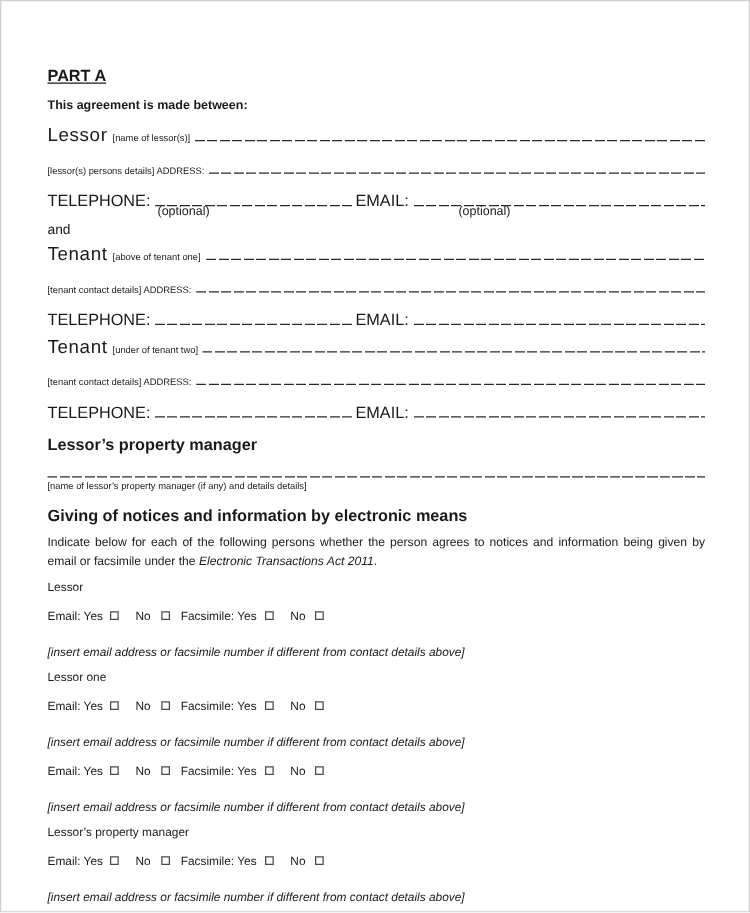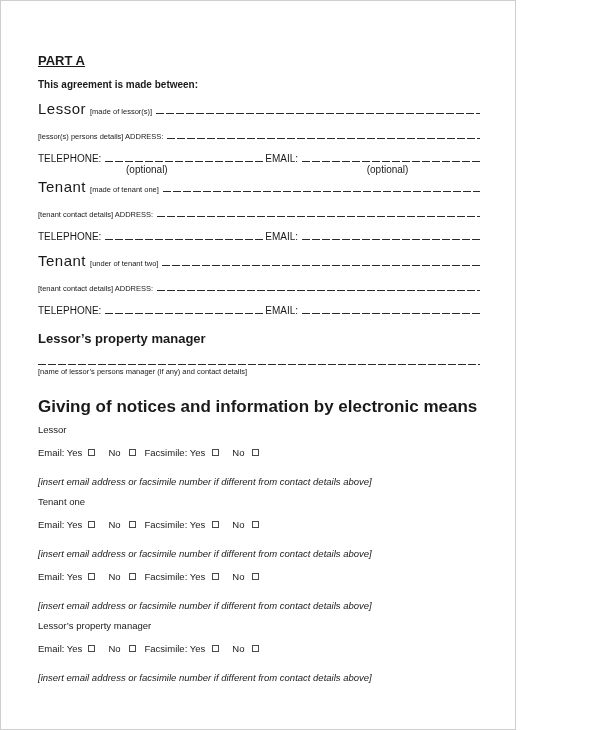--- a/index.html
+++ b/index.html
@@ -1,17 +1,17 @@
 <!DOCTYPE html>
 <html><head>
 <meta charset="utf-8">
 <style>
   html,body{margin:0;padding:0;background:#fff;}
   .page{
-    width:516px;height:730px;box-sizing:border-box;
+    width:600px;height:730px;box-sizing:border-box;
     background:#fff;border:1px solid #cfcfcf;
     padding:52px 35px 0 37px;
     font-family:"Liberation Sans",sans-serif;
     color:#1a1a1a;overflow:hidden;
   }
   .row{display:flex;align-items:baseline;}
   .uline{
     flex:1 1 auto;height:4px;margin-bottom:-3px;margin-left:4px;
     background:repeating-linear-gradient(to right,#2b2b2b 0 8px,transparent 8px 10px) left bottom / 100% 1px no-repeat;
   }
@@ -19,28 +19,28 @@
   .uline-full{
     height:12px;margin-top:6px;
     background:repeating-linear-gradient(to right,#2b2b2b 0 8px,transparent 8px 10px) left bottom / 100% 1px no-repeat;
   }
   .part-heading{font-size:13px;font-weight:bold;text-decoration:underline;line-height:16px;}
   .intro-heading{font-size:10px;font-weight:bold;margin-top:8px;line-height:15px;}
   .party-row{margin-top:8px;height:18px;}
   .party-label{font-size:15px;letter-spacing:.5px;}
   .hint-sm{font-size:7.5px;margin-left:4px;white-space:nowrap;}
   .addr-row{margin-top:14px;height:11px;font-size:7.5px;}
-  .tel-row{margin-top:10px;height:11px;font-size:10px;}
+  .tel-row{margin-top:10px;height:11px;font-size:13px;}
   .optional-row{height:10px;font-size:10px;display:flex;}
   .optional-row span:first-child{margin-left:88px;}
   .optional-row span:last-child{margin-left:199px;}
   .and-label{font-size:11px;margin-top:3px;line-height:14px;}
   .pm-heading{font-size:13px;font-weight:bold;margin-top:14px;line-height:17px;}
   .pm-hint{font-size:7.5px;margin-top:2px;line-height:10px;}
-  .notices-heading{font-size:17px;font-weight:bold;margin-top:20px;line-height:19px;}
+  .notices-heading{font-size:13px;font-weight:bold;margin-top:9px;line-height:19px;}
   .notices-intro{font-size:9.7px;line-height:14.5px;margin-top:6px;text-align:justify;}
   .notices-intro .act{font-style:italic;}
   .person-name{font-size:9.5px;margin-top:8px;line-height:12px;}
   .cb-row{margin-top:11px;height:12px;font-size:9.5px;}
   .cb{
     display:inline-block;width:7px;height:7px;box-sizing:border-box;
     border:1px solid #4a4a4a;background:#fff;
   }
   .cb-row .cb{margin-left:6px;}
   .cb-row .no-label{margin-left:13px;}
@@ -52,42 +52,43 @@
 </head>
 <body>
 
 <div class="page">
 
   <div class="part-heading">PART A</div>
   <div class="intro-heading">This agreement is made between:</div>
 
   <div class="row party-row">
     <span class="party-label">Lessor</span>
-    <span class="hint-sm">[made of lessor(s)]</span>
+    <span class="hint-sm">[name of lessor(s)]</span>
     <span class="uline"></span>
   </div>
   <div class="row addr-row">
     <span>[lessor(s) persons details] ADDRESS:</span>
     <span class="uline"></span>
   </div>
   <div class="row tel-row">
     <span>TELEPHONE:</span>
     <span class="uline tel"></span>
     <span>EMAIL:</span>
     <span class="uline"></span>
   </div>
   <div class="optional-row">
     <span>(optional)</span>
     <span>(optional)</span>
   </div>
 
+  <div class="and-label">and</div>
 
   <div class="row party-row" style="margin-top:4px;">
     <span class="party-label">Tenant</span>
-    <span class="hint-sm">[made of tenant one]</span>
+    <span class="hint-sm">[above of tenant one]</span>
     <span class="uline"></span>
   </div>
   <div class="row addr-row">
     <span>[tenant contact details] ADDRESS:</span>
     <span class="uline"></span>
   </div>
   <div class="row tel-row">
     <span>TELEPHONE:</span>
     <span class="uline tel"></span>
     <span>EMAIL:</span>
@@ -105,38 +106,39 @@
   </div>
   <div class="row tel-row">
     <span>TELEPHONE:</span>
     <span class="uline tel"></span>
     <span>EMAIL:</span>
     <span class="uline"></span>
   </div>
 
   <div class="pm-heading">Lessor’s property manager</div>
   <div class="uline-full"></div>
-  <div class="pm-hint">[name of lessor’s persons manager (if any) and contact details]</div>
+  <div class="pm-hint">[name of lessor’s property manager (if any) and details details]</div>
 
   <div class="notices-heading">Giving of notices and information by electronic means</div>
+  <div class="notices-intro"><span>Indicate below for each of the following persons whether the person agrees to notices and information being given by email or facsimile under the </span><span class="act">Electronic Transactions Act 2011</span><span>.</span></div>
 
   <div class="person-name">Lessor</div>
   <div class="row cb-row">
     <span>Email: Yes</span>
     <span class="cb"></span>
     <span class="no-label">No</span>
     <span class="cb"></span>
     <span class="fax-label">Facsimile: Yes</span>
     <span class="cb"></span>
     <span class="no-label">No</span>
     <span class="cb"></span>
   </div>
   <div class="insert-hint">[insert email address or facsimile number if different from contact details above]</div>
 
-  <div class="person-name">Tenant one</div>
+  <div class="person-name">Lessor one</div>
   <div class="row cb-row">
     <span>Email: Yes</span>
     <span class="cb"></span>
     <span class="no-label">No</span>
     <span class="cb"></span>
     <span class="fax-label">Facsimile: Yes</span>
     <span class="cb"></span>
     <span class="no-label">No</span>
     <span class="cb"></span>
   </div>

